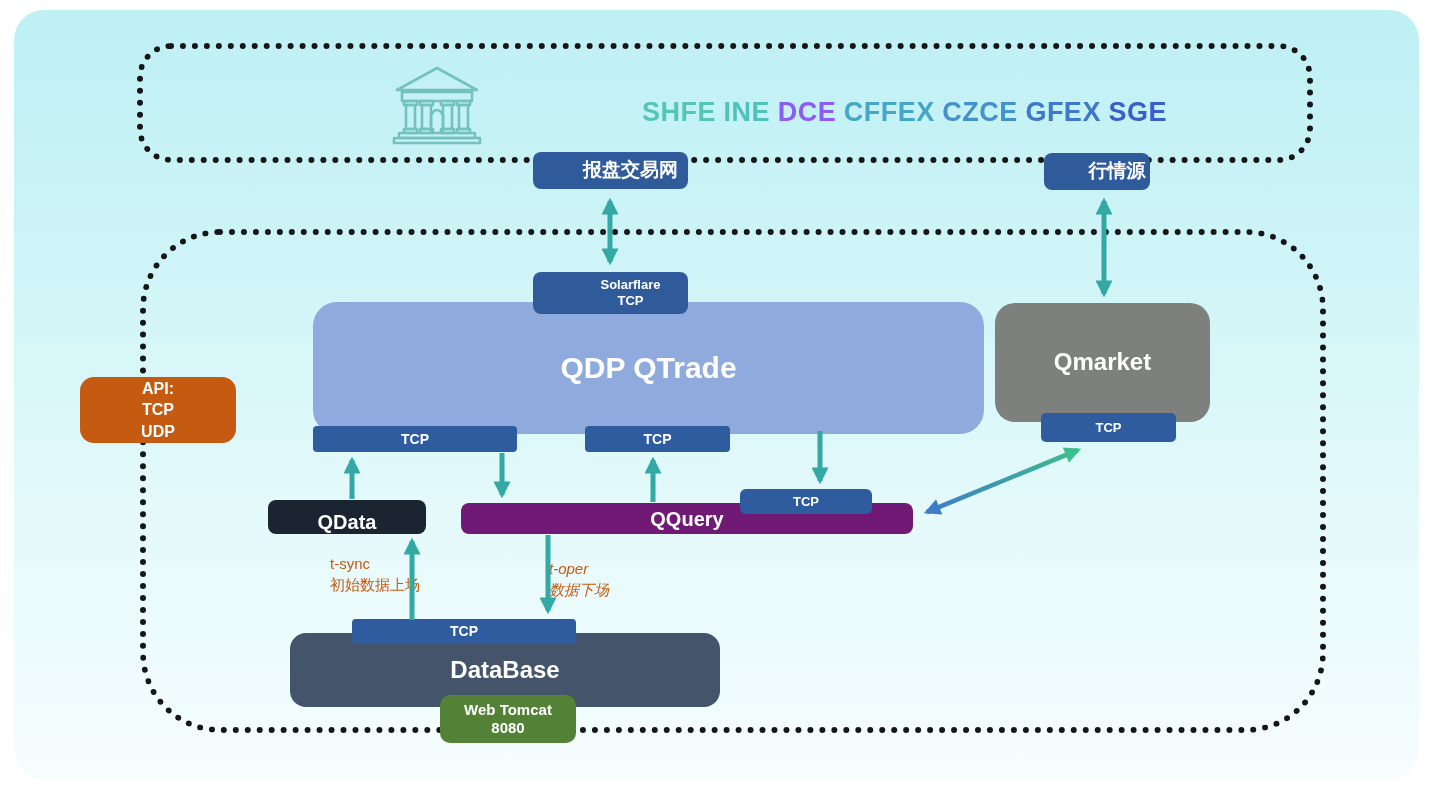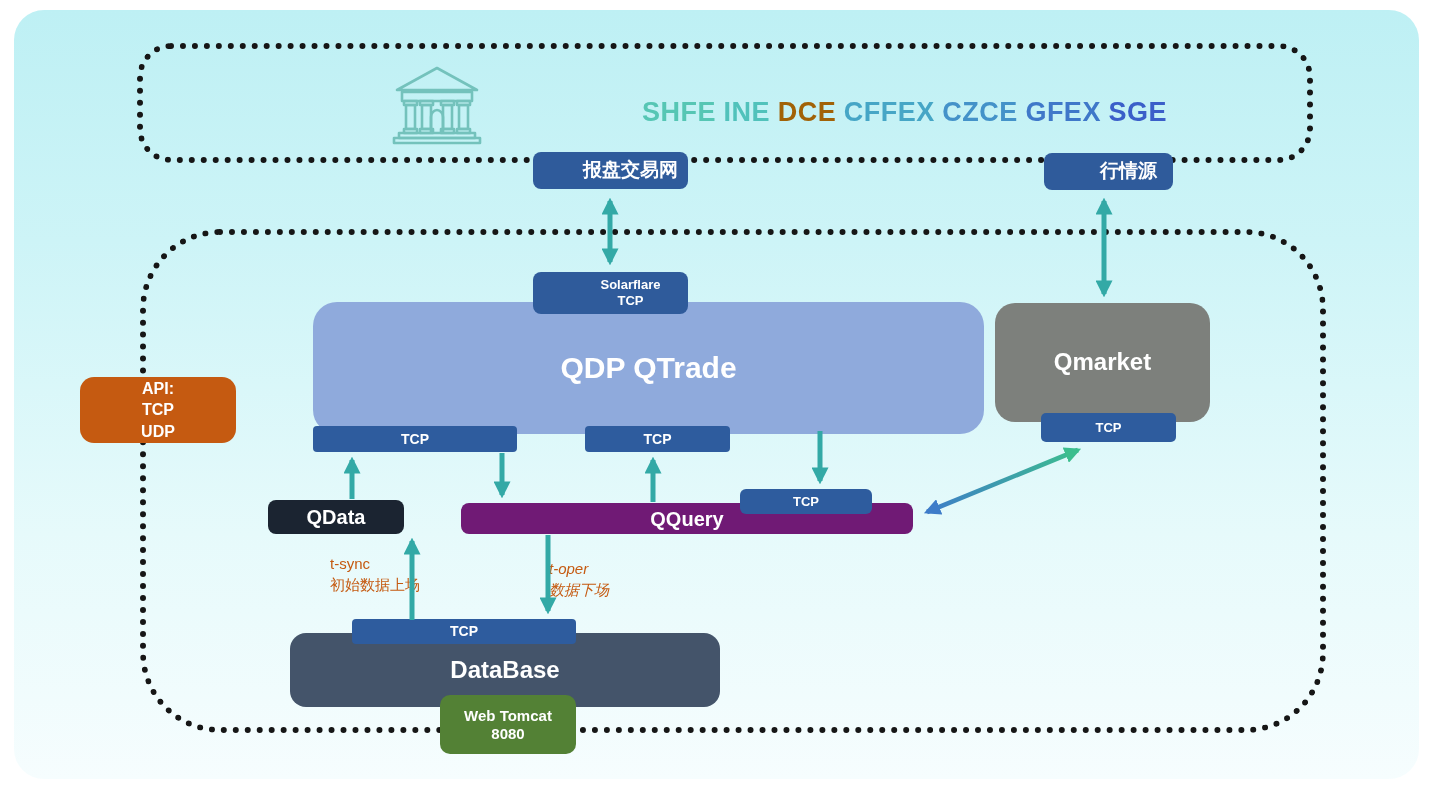--- a/index.html
+++ b/index.html
@@ -53,31 +53,31 @@
       <rect x="66" y="66" width="13" height="4"></rect>
     <path d="M40,70 L40,54 A6,7 0 0 1 52,54 L52,70"></path>
     <rect x="8" y="70" width="76" height="5"></rect>
     <rect x="3" y="75" width="86" height="5"></rect>
   </svg>
 </div>
 
 <div class="abs exchange-row" style="left:642px;top:96px;width:525px;height:32px;">
   <span style="color: rgb(86, 198, 180);">SHFE</span>
   <span style="color: rgb(81, 194, 187);">INE</span>
-  <span style="color: #a16207;">DCE</span>
+  <span style="color: #8b5cf6;">DCE</span>
   <span style="color: rgb(70, 166, 198);">CFFEX</span>
   <span style="color: rgb(68, 146, 201);">CZCE</span>
   <span style="color: rgb(63, 120, 201);">GFEX</span>
   <span style="color: rgb(59, 95, 201);">SGE</span>
 </div>
 
 <div class="abs node bluebox" style="left:533px;top:152px;width:155px;height:37px;font-size:19px;">
     <span>报盘交易网</span>
   </div>
-<div class="abs node bluebox" style="left:1044px;top:153px;width:129px;height:37px;font-size:19px;">
+<div class="abs node bluebox" style="left:1044px;top:153px;width:106px;height:37px;font-size:19px;">
     <span>行情源</span>
   </div>
 
 <div class="abs node bluebox col" style="left:533px;top:272px;width:155px;height:42px;font-size:13px;z-index:4;">
   <span>Solarflare</span>
   <span>TCP</span>
 </div>
 
 <div class="abs node qtrade-box" style="left:277px;top:302px;width:671px;height:132px;">
     <span>QDP QTrade</span>
@@ -96,21 +96,21 @@
     <span>TCP</span>
   </div>
 
 <div class="abs node qmarket-box" style="left:995px;top:303px;width:215px;height:119px;">
     <span>Qmarket</span>
   </div>
 <div class="abs node tcp" style="left:1041px;top:413px;width:135px;height:29px;border-radius:5px;font-size:13px;">
     <span>TCP</span>
   </div>
 
-<div class="abs node qdata-box" style="left:268px;top:500px;width:136px;height:34px;z-index:3;">
+<div class="abs node qdata-box" style="left:268px;top:500px;width:158px;height:34px;z-index:3;align-items:flex-end;">
     <span>QData</span>
   </div>
 <div class="abs node qquery-box" style="left:461px;top:503px;width:452px;height:31px;">
     <span>QQuery</span>
   </div>
 <div class="abs node tcp" style="left:740px;top:489px;width:132px;height:25px;border-radius:6px;font-size:13px;">
     <span>TCP</span>
   </div>
 
 <div class="abs annot" style="left:330px;top:554px;">
@@ -121,21 +121,21 @@
   <div>t-oper</div>
   <div>数据下场</div>
 </div>
 
 <div class="abs node tcp" style="left:352px;top:619px;width:224px;height:25px;">
     <span>TCP</span>
   </div>
 <div class="abs node db-box" style="left:290px;top:633px;width:430px;height:74px;">
     <span>DataBase</span>
   </div>
-<div class="abs node tomcat-box col" style="left:440px;top:695px;width:136px;height:59px;">
+<div class="abs node tomcat-box col" style="left:440px;top:695px;width:136px;height:48px;">
   <span>Web Tomcat</span>
   <span>8080</span>
 </div>
 
 <svg class="arrows" width="1433" height="789" viewBox="0 0 1433 789">
   <defs>
     <marker id="mt" viewBox="0 0 10 10" refX="8" refY="5" markerWidth="3.4" markerHeight="3.4" orient="auto-start-reverse">
       <path d="M0,0 L10,5 L0,10 Z" fill="#33A9A6"></path>
     </marker>
     <marker id="mb" viewBox="0 0 10 10" refX="8" refY="5" markerWidth="3.6" markerHeight="3.6" orient="auto-start-reverse">

